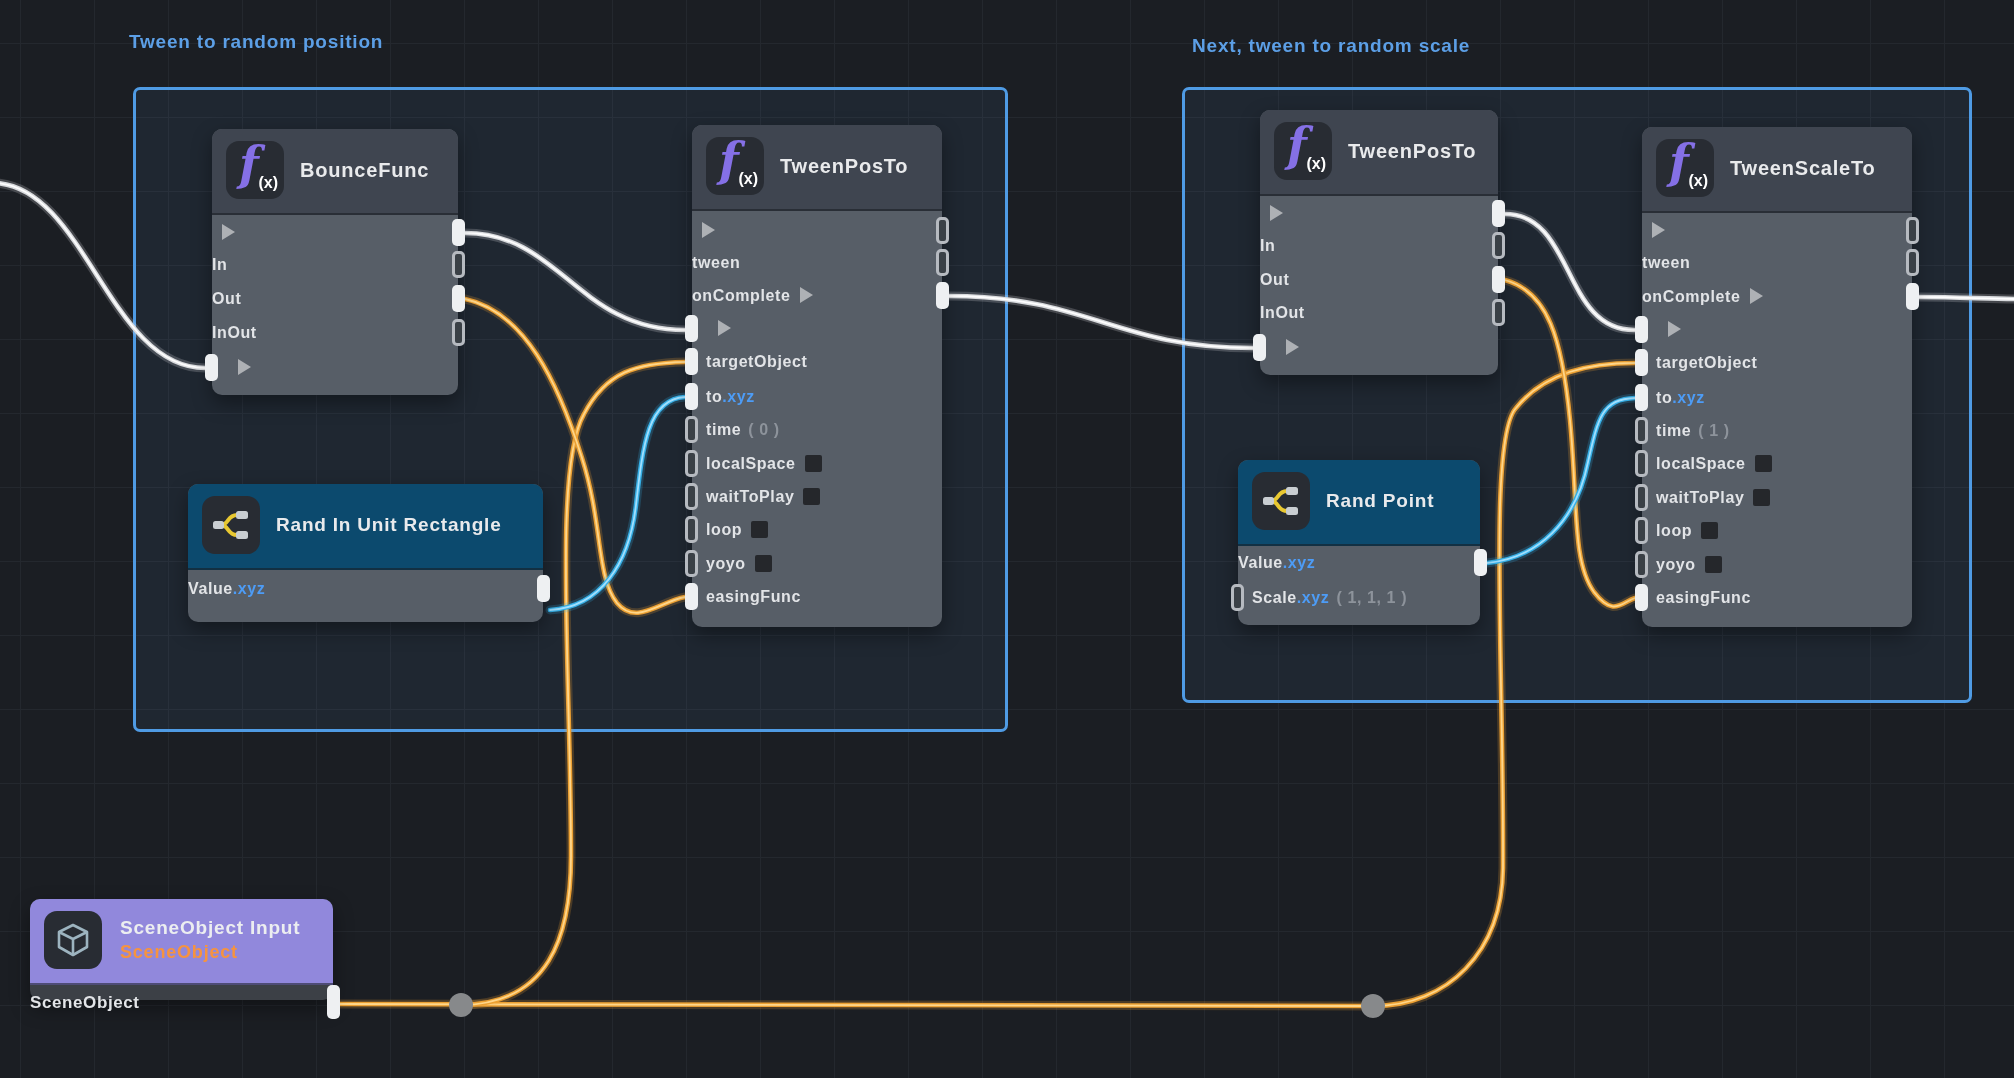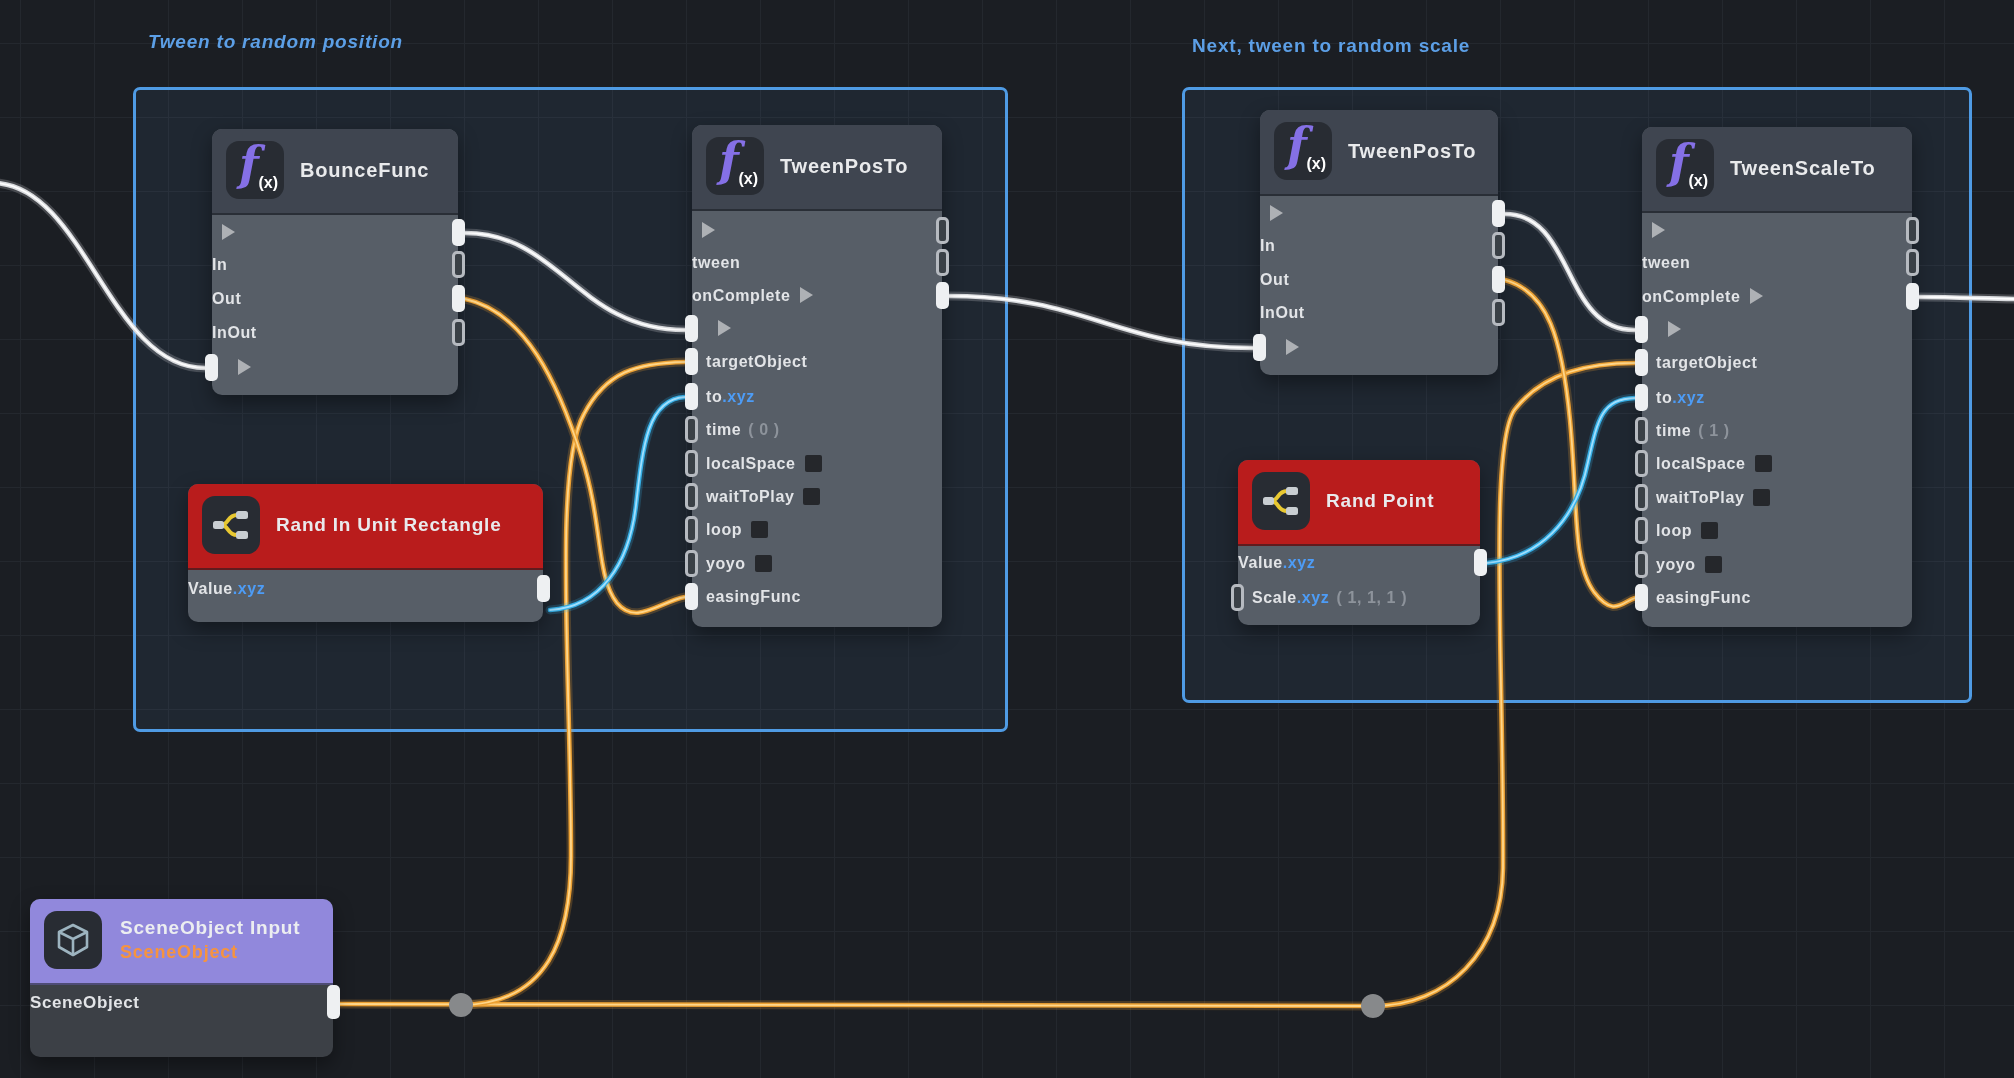--- a/index.html
+++ b/index.html
@@ -15,21 +15,21 @@
   svg.wires{position:absolute;left:0;top:0;z-index:2;}
   svg.wires use{fill:none;stroke-linecap:round;stroke-linejoin:round;}
   svg.wires use.glow{stroke-width:9;opacity:0.22;}
   svg.wires use.main{stroke-width:4.6;}
   svg.wires use.core{stroke-width:1.8;opacity:0.95;}
   
   .node{position:absolute;background:#575e67;border-radius:10px;z-index:3;
     box-shadow:0 8px 20px rgba(0,0,0,0.38);}
   .hdr{position:absolute;left:0;top:0;right:0;height:84px;background:#3f4550;
     border-radius:10px 10px 0 0;border-bottom:2px solid rgba(24,27,32,0.55);}
-  .node.rand .hdr{background:#b91c1c;}
+  .node.rand .hdr{background:#0c4a6e;}
   .node.scene .hdr{background:#9188dc;}
   .node.scene{background:#3c4046;}
   .tile{position:absolute;left:14px;top:12px;width:58px;height:58px;background:#282c33;border-radius:13px;}
   .ttl{position:absolute;left:88px;top:0;height:82px;display:flex;align-items:center;
     font-size:20px;font-weight:bold;letter-spacing:0.8px;color:#e9eaec;white-space:nowrap;}
   .node.rand .ttl{font-size:19px;}
   .ttl2{position:absolute;left:90px;top:0;height:82px;display:flex;flex-direction:column;justify-content:center;line-height:24px;white-space:nowrap;}
   .ttl2 .t-main{font-size:19px;font-weight:bold;letter-spacing:0.8px;color:#eceef0;}
   .ttl2 .t-sub{font-size:18px;font-weight:bold;letter-spacing:0.8px;color:#f6933f;}
   
@@ -57,21 +57,21 @@
     vertical-align:middle;margin:0 0 3px 9px;}
   .prow.scene-out{height:38px;line-height:38px;font-size:17px;}
   
   .tile svg{position:absolute;left:11px;top:11px;}
 </style>
 </head>
 <body>
 
 <div id="canvas">
 
-  <div class="group-title" style="left:148px;top:31px;font-style:italic;">Tween to random position</div>
+  <div class="group-title" style="left:129px;top:31px;">Tween to random position</div>
   <div class="group" style="left:133px;top:87px;width:869px;height:639px;"></div>
 
   <div class="group-title" style="left:1192px;top:35px;">Next, tween to random scale</div>
   <div class="group" style="left:1182px;top:87px;width:784px;height:610px;"></div>
 
   <svg class="wires" width="2014" height="1078" viewBox="0 0 2014 1078">
     <defs>
       <path id="w1" d="M -4 183 C 85 188, 110 368, 205 368"></path>
       <path id="w2" d="M 465 233 C 560 233, 578 330, 685 330"></path>
       <path id="w3" d="M 949 296 C 1090 296, 1115 348, 1253 348"></path>
@@ -253,21 +253,21 @@
           <rect x="23" y="4" width="12" height="8" rx="2.5" fill="#c9ced2"></rect>
           <rect x="23" y="24" width="12" height="8" rx="2.5" fill="#c9ced2"></rect>
         </svg>
       </div>
       <div class="ttl">Rand Point</div>
     </div>
     <div class="prow r" style="top:87px;"><span>Value</span><span class="sfx">.xyz</span><i class="pin on"></i></div>
     <div class="prow l" style="top:122px;"><i class="pin off"></i><span>Scale</span><span class="sfx">.xyz</span><span class="val">( 1, 1, 1 )</span></div>
   </div>
 
-  <div class="node scene" style="left:30px;top:899px;width:303px;height:158px;">
+  <div class="node scene" style="left:30px;top:899px;width:303px;height:101px;">
     <div class="hdr">
       <div class="tile">
         <svg width="36" height="36" viewBox="0 0 36 36">
           <path d="M 18 3 L 32 10 L 32 25 L 18 33 L 4 25 L 4 10 Z" stroke="#9db4c0" stroke-width="2.6" fill="none" stroke-linejoin="round"></path>
           <path d="M 4 10 L 18 17 L 32 10 M 18 17 L 18 33" stroke="#9db4c0" stroke-width="2.6" fill="none" stroke-linejoin="round"></path>
         </svg>
       </div>
       <div class="ttl2">
         <span class="t-main">SceneObject Input</span>
         <span class="t-sub">SceneObject</span>

